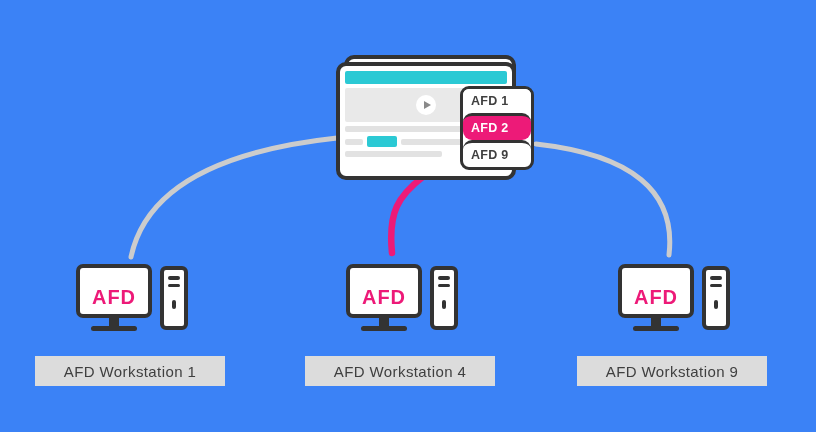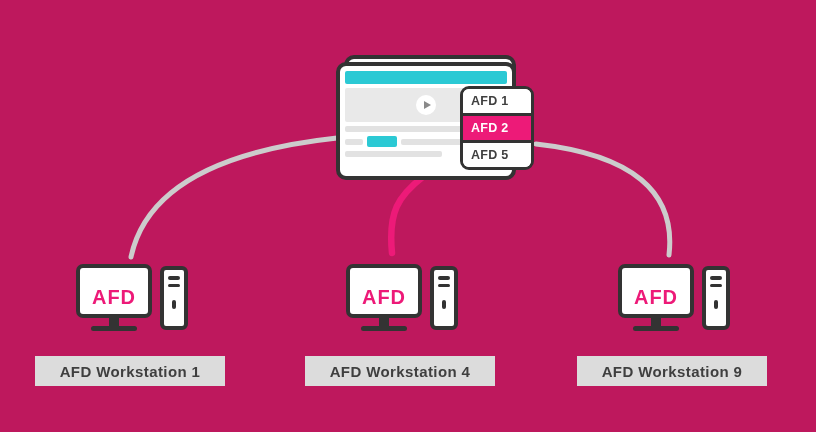--- a/index.html
+++ b/index.html
@@ -1,16 +1,16 @@
 <!DOCTYPE html>
 <html style="--pink: #ED1A78; --teal: #2BC9D4; --stroke-dark: #333333; --connector-gray: #CCCCCC; --label-bg: #DCDCDC; --label-text: #3F3F3F;"><head>
 <meta charset="utf-8">
 <style>
   html,body{margin:0;padding:0;background:#fff;font-family:"Liberation Sans",sans-serif;}
-  #canvas{position:relative;width:816px;height:432px;background:#be185d;overflow:hidden;}
+  #canvas{position:relative;width:816px;height:432px;background:#3b82f6;overflow:hidden;}
 
   
   #connectors{position:absolute;left:0;top:0;z-index:1;}
   .connector{fill:none;stroke-linecap:round;}
   .connector.gray{stroke:var(--connector-gray,#cccccc);stroke-width:5;}
   .connector.pink{stroke:var(--pink,#ED1A78);stroke-width:6.5;}
 
   
   .browser-back{position:absolute;left:344px;top:55px;width:164px;height:102px;
     border:4px solid var(--stroke-dark,#333);border-radius:10px;background:#fff;z-index:2;}
@@ -27,40 +27,40 @@
   .b-row{display:flex;align-items:center;gap:4px;margin-bottom:4px;}
   .b-row .seg-gray{height:6px;background:#e2e2e2;border-radius:2px;}
   .b-row .seg-teal{width:30px;height:11px;background:var(--teal,#2BC9D4);border-radius:2px;}
   .b-bar.short{width:60%;}
 
   
   .afd-list{position:absolute;left:460px;top:86px;width:68px;z-index:4;background:#fff;
     border:3px solid var(--stroke-dark,#333);border-radius:9px;overflow:hidden;}
   .afd-item{height:24px;display:flex;align-items:center;padding-left:8px;
     font-size:12.5px;font-weight:700;color:#3f3f3f;letter-spacing:.3px;background:#fff;}
-  .afd-item + .afd-item{border-top:3px solid var(--stroke-dark,#333);}
+  .afd-item + .afd-item{border-top:3px solid var(--stroke-dark,#333);border-radius:9px;}
   .afd-item.active{background:var(--pink,#ED1A78);color:#fff;}
 
   
   .workstation{position:absolute;width:112px;height:78px;z-index:2;}
   .monitor{position:absolute;left:0;top:0;width:68px;height:46px;border:4px solid var(--stroke-dark,#333);
     border-radius:7px;display:flex;align-items:center;justify-content:center;background:#fff;}
   .monitor-label{color:var(--pink,#ED1A78);font-weight:700;font-size:20px;letter-spacing:1px;margin-top:12px;}
   .stand-neck{position:absolute;left:33px;top:54px;width:10px;height:8px;background:var(--stroke-dark,#333);}
   .stand-base{position:absolute;left:15px;top:62px;width:46px;height:5px;border-radius:3px;background:var(--stroke-dark,#333);}
   .tower{position:absolute;left:84px;top:2px;width:20px;height:56px;border:4px solid var(--stroke-dark,#333);
     border-radius:6px;background:#fff;}
   .drive-slot{width:12px;height:3.5px;border-radius:2px;background:var(--stroke-dark,#333);margin:4px auto 0;}
   .drive-slot:first-child{margin-top:6px;}
   .power-btn{width:4px;height:9px;border-radius:2px;background:var(--stroke-dark,#333);margin:13px auto 0;}
 
   
   .caption{position:absolute;width:190px;height:30px;background:var(--label-bg,#DCDCDC);
     display:flex;align-items:center;justify-content:center;
-    font-size:15px;font-weight:700;color:var(--label-text,#3F3F3F);letter-spacing:.4px;}
+    font-size:15px;font-weight:400;color:var(--label-text,#3F3F3F);letter-spacing:.4px;}
 </style>
 </head>
 <body>
 
 <div id="canvas">
 
   <svg id="connectors" width="816" height="432" viewBox="0 0 816 432">
     <path class="connector gray" d="M 131 257 Q 152 158 337 138"></path>
     <path class="connector gray" d="M 669 255 Q 680 160 536 144"></path>
     <path class="connector pink" d="M 392 253 C 388 212 398 196 424 176"></path>
@@ -79,21 +79,21 @@
       <div class="seg-gray" style="width:18px"></div>
       <div class="seg-teal"></div>
       <div class="seg-gray" style="flex:1"></div>
     </div>
     <div class="b-bar short"></div>
   </div>
 
   <div class="afd-list">
     <div class="afd-item">AFD 1</div>
     <div class="afd-item active">AFD 2</div>
-    <div class="afd-item">AFD 5</div>
+    <div class="afd-item">AFD 9</div>
   </div>
 
   <div class="workstation" style="left:76px;top:264px">
     <div class="monitor">
       <span class="monitor-label">AFD</span>
     </div>
     <div class="stand-neck"></div>
     <div class="stand-base"></div>
     <div class="tower">
       <div class="drive-slot"></div>

